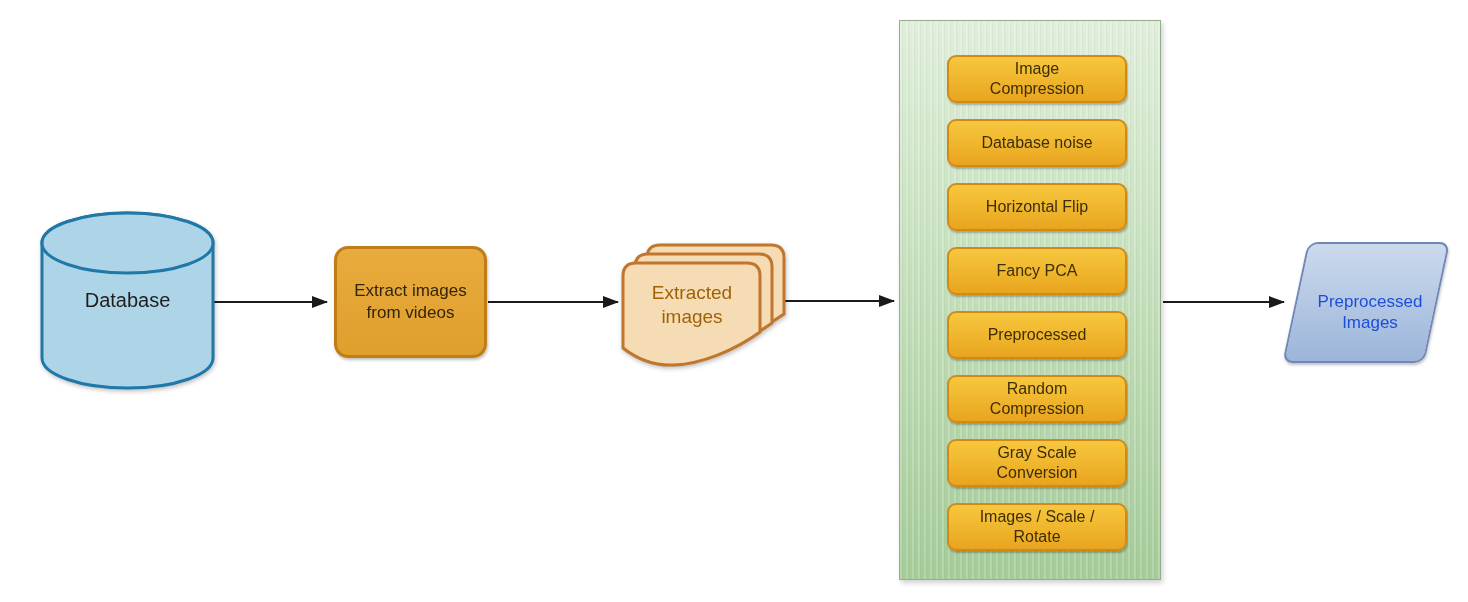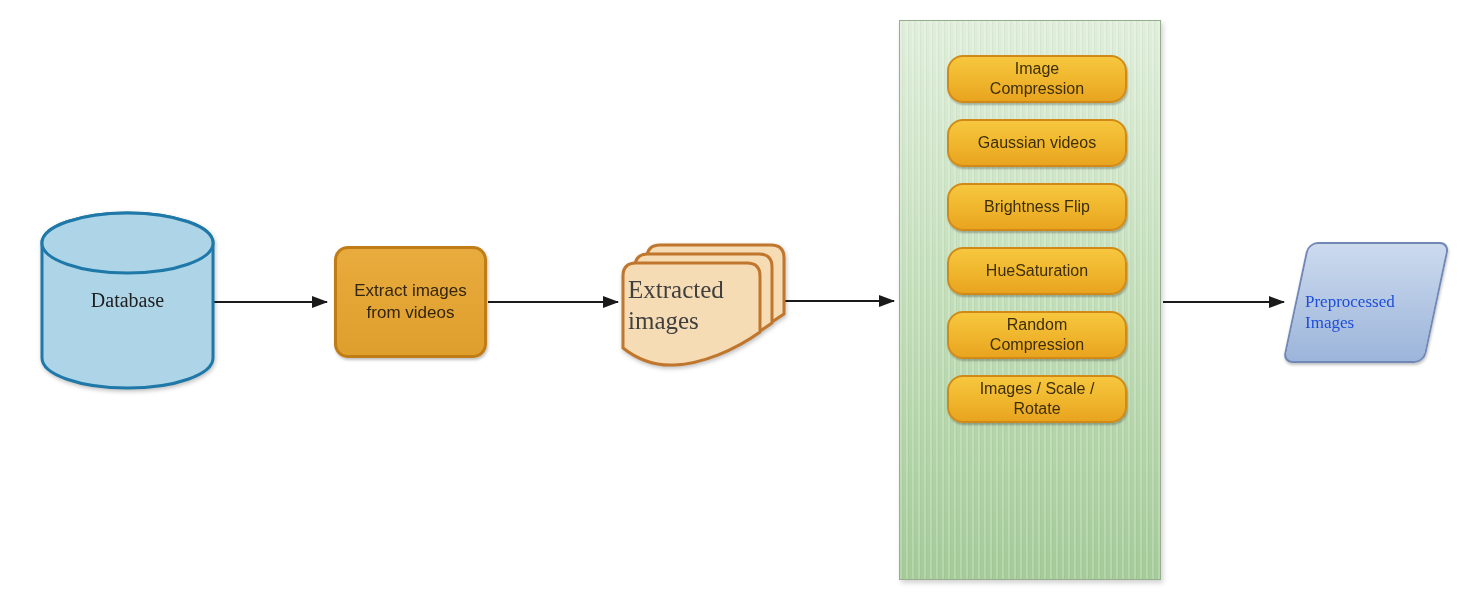--- a/index.html
+++ b/index.html
@@ -9,24 +9,24 @@
   }
   .canvas svg.shapes{position:absolute;left:0;top:0;}
   .cyl-body{fill:#aed5e7;stroke:#1e78a8;stroke-width:3;}
   .cyl-rim{fill:#aed5e7;stroke:#1e78a8;stroke-width:3;}
   .doc{fill:#f6dcb4;stroke:#c0762c;stroke-width:3;stroke-linejoin:round;}
   .flow-line{stroke:#1a1a1a;stroke-width:2.2;}
   .shadowed{filter:drop-shadow(1px 2px 2px rgba(0,0,0,0.25));}
 
   .node-label{
     position:absolute;display:flex;align-items:center;justify-content:center;
-    text-align:left;color:#1f1f1f;line-height:1.25;pointer-events:none;font-family:Liberation Serif, serif;
+    text-align:center;color:#1f1f1f;line-height:1.25;pointer-events:none;
   }
   .db-label{left:42px;top:243px;width:171px;height:115px;font-size:20px;}
-  .doc-label{left:628px;top:266px;width:128px;height:78px;font-size:25px;color:#404040;}
+  .doc-label{left:628px;top:266px;width:128px;height:78px;font-size:19px;color:#a16207;}
   .para-label{left:1305px;top:242px;width:130px;height:140px;font-size:17px;color:#1d4ed8;}
 
   .extract-box{
     position:absolute;left:334px;top:246px;width:153px;height:112px;box-sizing:border-box;
     border:3px solid #c07c15;border-radius:14px;
     background:linear-gradient(180deg,#e8ab3d 0%,#df9f2d 100%);
     display:flex;align-items:center;justify-content:center;text-align:center;
     font-size:17px;line-height:1.3;color:#33250a;padding:0 10px;
     box-shadow:1px 2px 3px rgba(0,0,0,0.25);
   }
@@ -46,21 +46,21 @@
       repeating-linear-gradient(90deg, rgba(255,255,255,0.20) 0 2px, rgba(90,130,80,0.06) 2px 3px, rgba(255,255,255,0) 3px 6px),
       linear-gradient(180deg,#e0eedb 0%,#cbe3c3 35%,#a4cb98 100%);
     box-shadow:2px 3px 5px rgba(0,0,0,0.18);
   }
   .aug-buttons{
     position:absolute;left:47px;top:34px;width:180px;
     display:flex;flex-direction:column;gap:16px;
   }
   .aug-btn{
     width:180px;height:48px;box-sizing:border-box;flex:none;
-    border:2px solid #d18a18;border-radius:16px;
+    border:2px solid #d18a18;border-radius:9px;
     background:linear-gradient(180deg,#f6c73e 0%,#efb52c 55%,#e9a41f 100%);
     display:flex;align-items:center;justify-content:center;text-align:center;
     font-size:16px;line-height:1.25;color:#3e2e06;padding:1px 28px;
     box-shadow:1px 2px 2px rgba(0,0,0,0.25);
     cursor:default;
   }
 </style>
 </head>
 <body>
 
@@ -99,24 +99,26 @@
 
   <div class="extract-box">
     <span>Extract images from videos</span>
   </div>
 
   <div class="node-label doc-label">Extracted images</div>
 
   <div class="aug-panel">
     <div class="aug-buttons">
       <div class="aug-btn">Image Compression</div>
-      <div class="aug-btn">Gaussian videos</div>
-      <div class="aug-btn">Brightness Flip</div>
-      <div class="aug-btn">HueSaturation</div>
+      <div class="aug-btn">Database noise</div>
+      <div class="aug-btn">Horizontal Flip</div>
+      <div class="aug-btn">Fancy PCA</div>
+      <div class="aug-btn">Preprocessed</div>
       <div class="aug-btn">Random Compression</div>
+      <div class="aug-btn">Gray Scale Conversion</div>
       <div class="aug-btn">Images / Scale / Rotate</div>
     </div>
   </div>
 
   <div class="parallelogram"></div>
   <div class="node-label para-label">Preprocessed Images</div>
 
 </div>
 
 </body></html>

